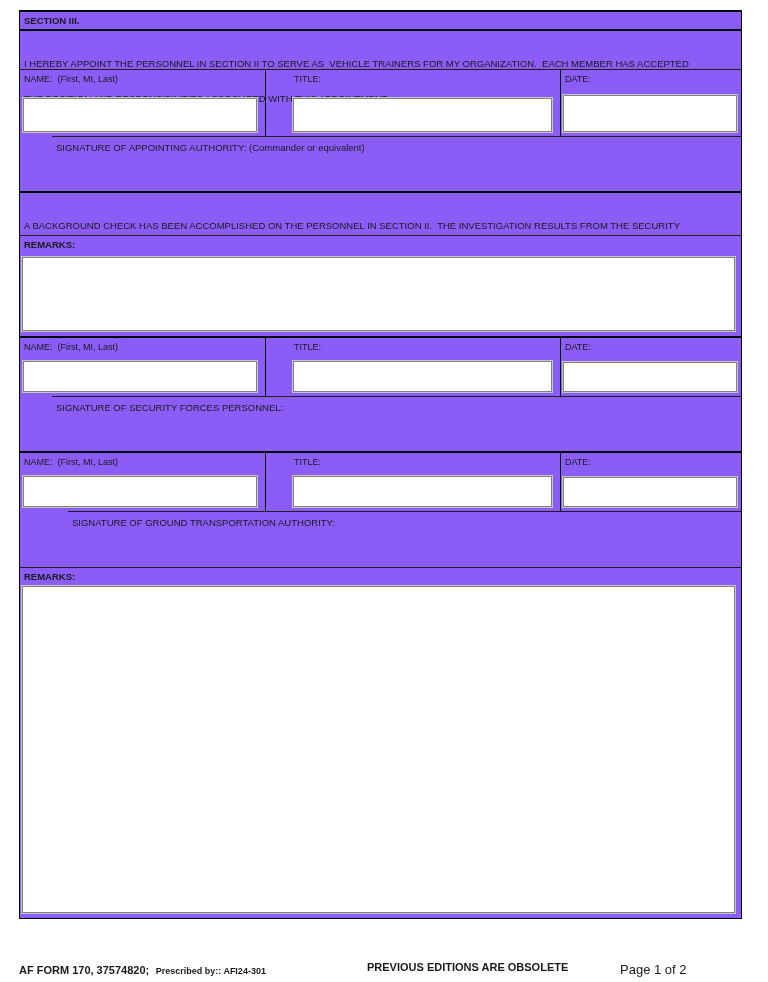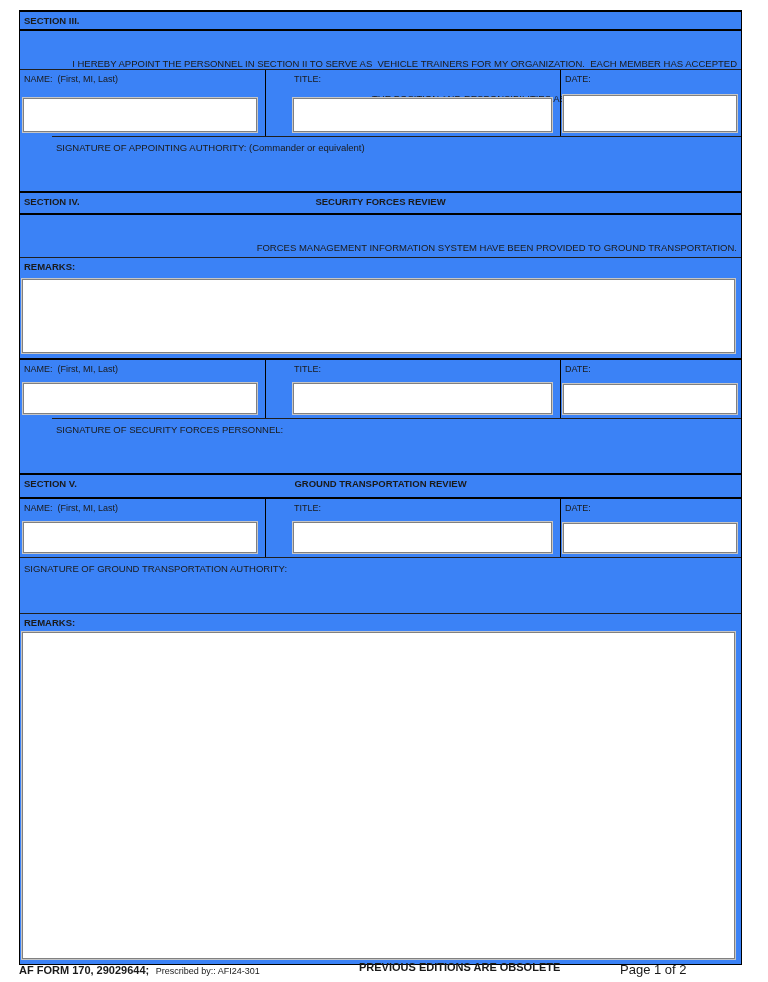--- a/index.html
+++ b/index.html
@@ -13,49 +13,49 @@
     color: #1a1a1a;
     overflow: hidden;
   }
   .form {
     position: absolute;
     left: 19px;
     top: 10px;
     width: 721px;
     border: 1px solid #000;
     border-top-width: 2px;
-    background: #3b82f6;
+    background: #8b5cf6;
   }
   .r { position: relative; }
   .bt1 { border-top: 1px solid #1f1f1f; }
   .bt2 { border-top: 2px solid #000; }
   .h17 { height: 17px; }
   .h20 { height: 20px; }
   .h22 { height: 22px; }
   .h34 { height: 34px; }
   .h38 { height: 38px; }
   .h54 { height: 54px; margin-left: 32px; }
-  .h55 { height: 55px; }
+  .h55 { height: 55px; margin-left: 48px; }
   .h58 { height: 58px; }
   .h66 { height: 66px; }
   .h100 { height: 100px; }
   .h350 { height: 350px; }
 
   .sec-header { display: block; }
   .sec-label {
     position: absolute; left: 4px; top: 3px;
     font-size: 9.5px; font-weight: bold; white-space: pre;
   }
   .sec-title {
     position: absolute; left: 0; right: 0; top: 3px;
     text-align: center; font-size: 9.5px; font-weight: bold;
   }
   .statement {
     padding: 4px 4px 0 4px;
-    font-size: 9.5px; line-height: 11.5px; white-space: pre-wrap; text-align: right;
+    font-size: 9.5px; line-height: 11.5px; white-space: pre-wrap;
   }
   .ntd { display: flex; text-decoration: underline; }
   .cell { position: relative; height: 100%; box-sizing: border-box; }
   .c1 { width: 246px; border-right: 1px solid #000; }
   .c2 { width: 271px; border-right: 1px solid #000; margin-left: 24px; }
   .c3 { flex: 1; }
   .flabel {
     position: absolute; left: 4px; top: 4px; right: 2px;
     font-size: 9px; white-space: pre;
   }
@@ -83,23 +83,23 @@
   }
   textarea.field { resize: none; }
   .remarks-row textarea.field { left: 2px; right: 6px; top: 21px; bottom: 5px; }
   .big-remarks-row textarea.field { left: 2px; right: 6px; top: 18px; bottom: 5px; }
 
   .footer {
     position: absolute; left: 19px; top: 960px; width: 721px; height: 18px;
   }
   .footer-left { position: absolute; left: 0; top: 0; white-space: nowrap; }
   .form-number { font-size: 11px; font-weight: bold; }
-  .prescribed { font-size: 9px; font-weight: normal; margin-left: 2px; }
+  .prescribed { font-size: 9px; font-weight: bold; margin-left: 2px; }
   .obsolete-note {
-    position: absolute; left: 340px; top: 1px;
+    position: absolute; left: 348px; top: 1px;
     font-size: 11px; font-weight: bold; white-space: nowrap;
   }
   .page-indicator {
     position: absolute; left: 601px; top: 2px;
     font-size: 13px; white-space: nowrap;
   }
 </style>
 </head>
 <body>
 
@@ -124,25 +124,22 @@
       </div>
       <div class="cell c3">
         <div class="flabel">DATE:</div>
         <input class="field" type="text" value="" style="">
       </div>
     </div>
     <div class="r sig-row h54 bt1">
       <span class="sig-label">SIGNATURE OF APPOINTING AUTHORITY: (Commander or equivalent)</span>
     </div>
 
-    <div class="r sec-header h20 bt2">
-      <span class="sec-label">SECTION IV.</span>
-      <span class="sec-title">SECURITY FORCES REVIEW</span>
-    </div>
     <div class="r statement h38 bt2">
+      <div>A BACKGROUND CHECK HAS BEEN ACCOMPLISHED ON THE PERSONNEL IN SECTION II.  THE INVESTIGATION RESULTS FROM THE SECURITY</div>
       <div>FORCES MANAGEMENT INFORMATION SYSTEM HAVE BEEN PROVIDED TO GROUND TRANSPORTATION.</div>
     </div>
     <div class="r remarks-row h100 bt1">
       <span class="remarks-label">REMARKS:</span>
       <textarea class="field" style=""></textarea>
     </div>
     <div class="r ntd h58 bt2">
       <div class="cell c1">
         <div class="flabel">NAME:  (First, MI, Last)</div>
         <input class="field" type="text" value="" style="">
@@ -153,24 +150,20 @@
       </div>
       <div class="cell c3">
         <div class="flabel">DATE:</div>
         <input class="field" type="text" value="" style="">
       </div>
     </div>
     <div class="r sig-row h54 bt1">
       <span class="sig-label">SIGNATURE OF SECURITY FORCES PERSONNEL:</span>
     </div>
 
-    <div class="r sec-header h22 bt2">
-      <span class="sec-label">SECTION V.</span>
-      <span class="sec-title">GROUND TRANSPORTATION REVIEW</span>
-    </div>
     <div class="r ntd h58 bt2">
       <div class="cell c1">
         <div class="flabel">NAME:  (First, MI, Last)</div>
         <input class="field" type="text" value="" style="">
       </div>
       <div class="cell c2">
         <div class="flabel">TITLE:</div>
         <input class="field" type="text" value="" style="">
       </div>
       <div class="cell c3">
@@ -183,19 +176,19 @@
     </div>
     <div class="r big-remarks-row h350 bt1">
       <span class="remarks-label">REMARKS:</span>
       <textarea class="field" style=""></textarea>
     </div>
 
   </div>
 
   <div class="footer">
     <span class="footer-left">
-      <span class="form-number">AF FORM 170, 29029644;</span>
+      <span class="form-number">AF FORM 170, 37574820;</span>
       <span class="prescribed">Prescribed by:: AFI24-301</span>
     </span>
     <span class="obsolete-note">PREVIOUS EDITIONS ARE OBSOLETE</span>
     <span class="page-indicator">Page 1 of 2</span>
   </div>
 </div>
 
 </body></html>

